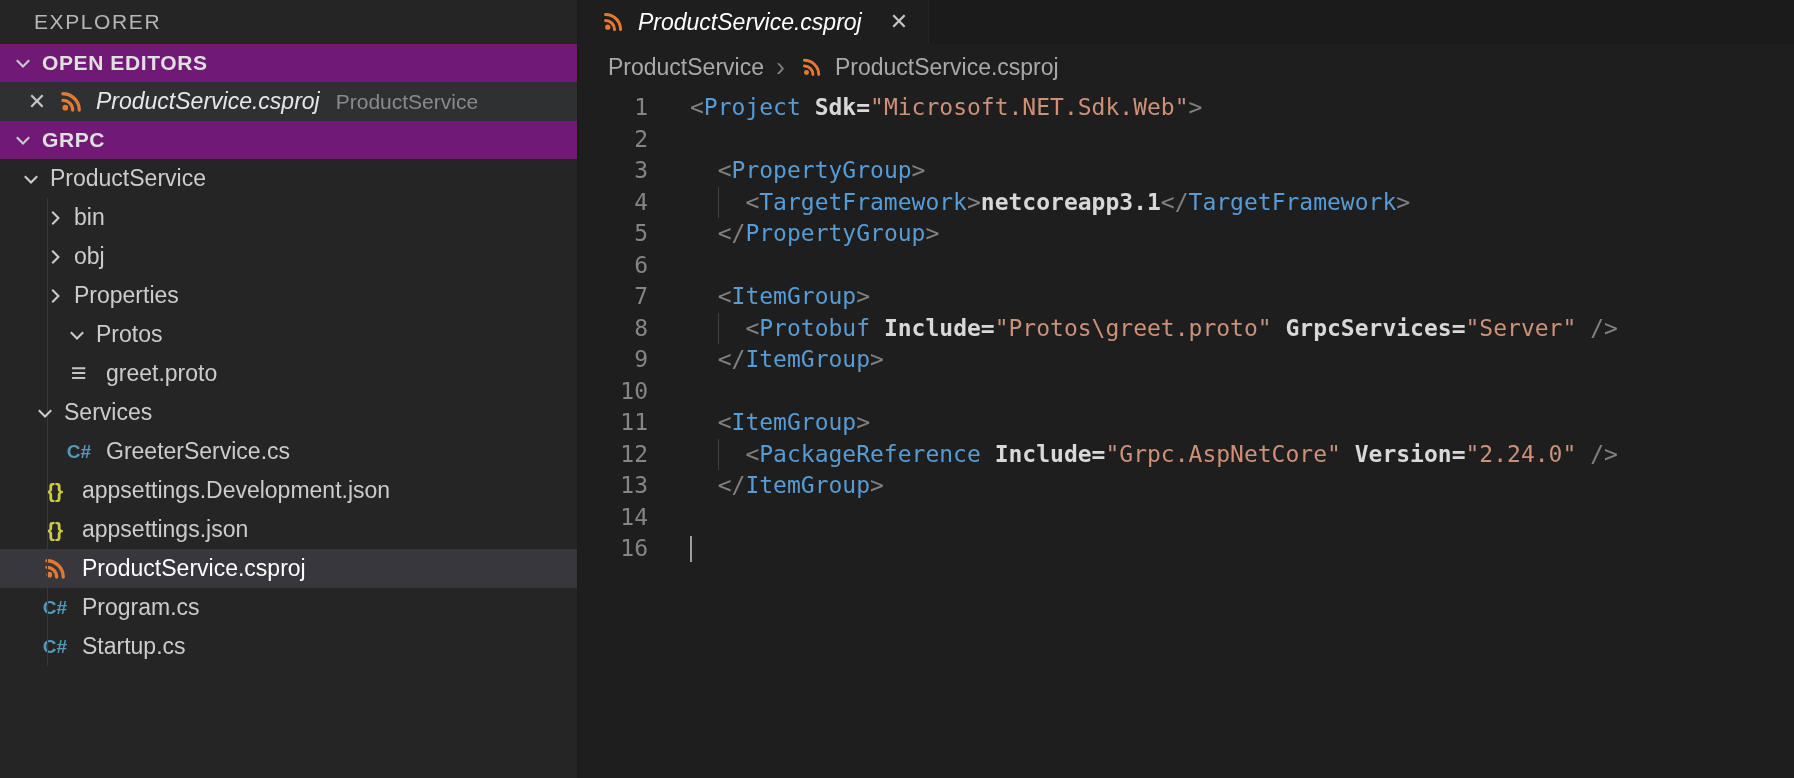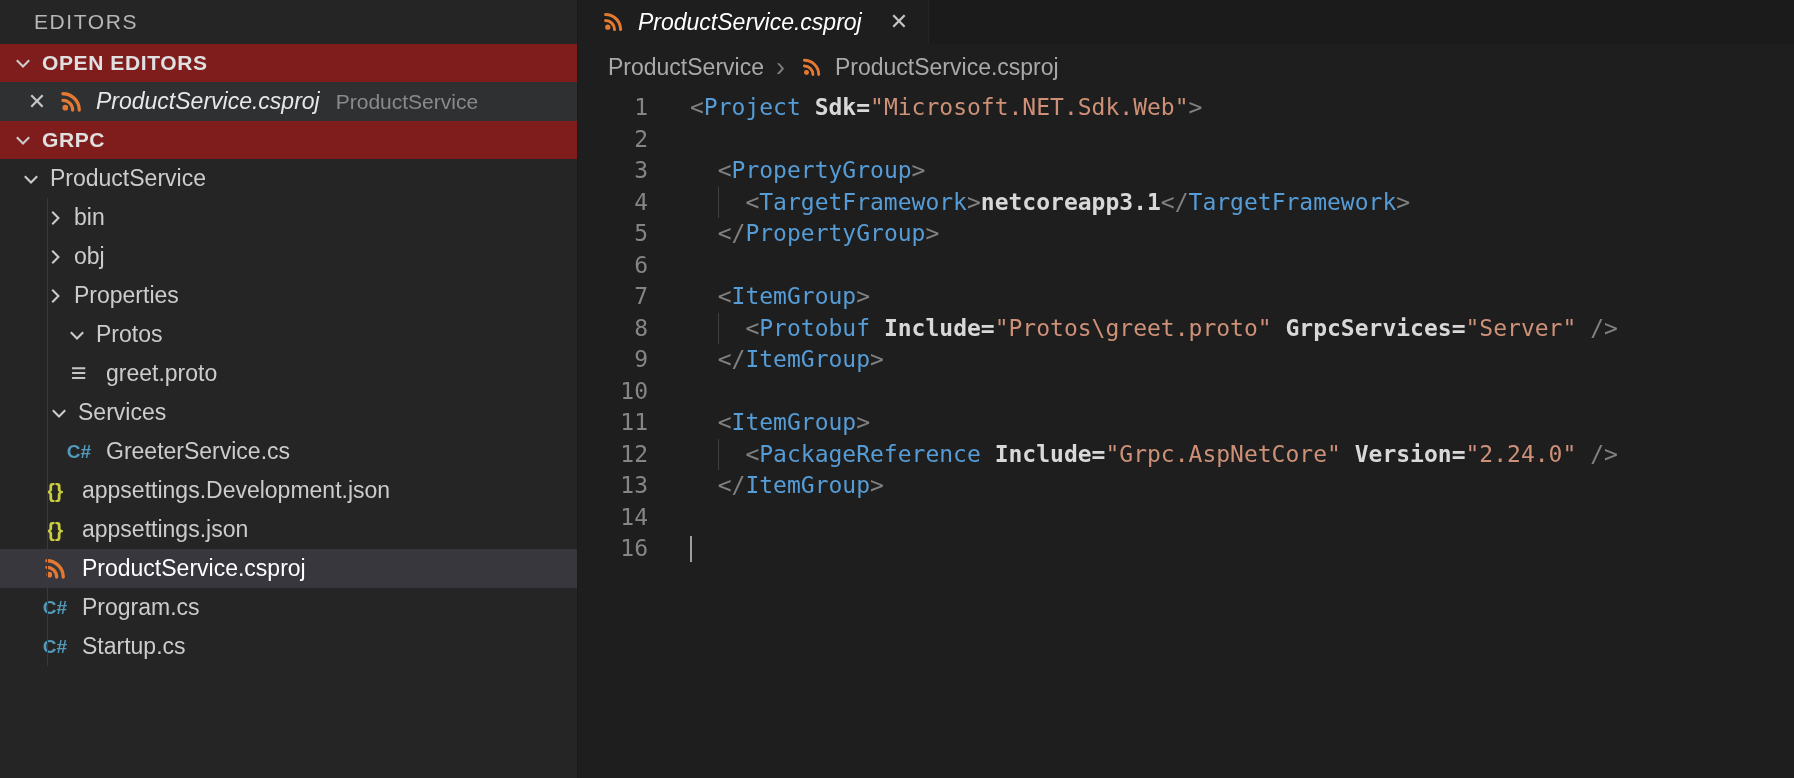--- a/index.html
+++ b/index.html
@@ -15,21 +15,21 @@
     width: 578px; min-width: 578px; height: 100%;
     background: #252526; color: #cccccc; overflow: hidden;
     border-right: 1px solid #1b1b1c;
   }
   .sidebar-title {
     height: 44px; line-height: 44px; padding-left: 34px;
     font-size: 21px; letter-spacing: 1.6px; color: #b6b6b6;
   }
   .section-header {
     height: 38px; display: flex; align-items: center;
-    background: #7f1d1d; color: #e0e0e0;
+    background: #701a75; color: #e0e0e0;
     font-weight: bold; font-size: 21px; letter-spacing: 0.6px;
     padding-left: 6px; cursor: pointer;
   }
   .section-label { margin-left: 2px; }
   .twisty {
     width: 34px; height: 34px; flex: none;
     display: inline-flex; align-items: center; justify-content: center;
     color: #cccccc;
   }
   .twisty svg { width: 22px; height: 22px; }
@@ -108,21 +108,21 @@
   .tok-w { color: #d4d4d4; }
   .indent-guide { position: absolute; top: 0; bottom: 0; width: 1px; background: #404040; }
   .caret { position: absolute; left: 0; top: 3px; bottom: 3px; width: 2px; background: #9d9d9d; }
 </style>
 </head>
 <body>
 
 <div class="app">
 
   <aside class="sidebar">
-    <div class="sidebar-title">EDITORS</div>
+    <div class="sidebar-title">EXPLORER</div>
 
     <div class="section-header">
       <span class="twisty expanded">
           <svg viewBox="0 0 16 16" fill="none">
             <path d="M6 3.5L10.5 8L6 12.5" stroke="currentColor" stroke-width="1.5"></path>
           </svg>
         </span>
       <span class="section-label">OPEN EDITORS</span>
     </div>
 
@@ -189,21 +189,21 @@
             </svg>
           </span>
           <span class="tree-label">Protos</span>
         </div>
         <div class="tree-row" style="padding-left: 62px;">
           <span class="file-icon">
             <span class="ic-proto">≡</span>
           </span>
           <span class="tree-label">greet.proto</span>
         </div>
-        <div class="tree-row" style="padding-left: 42px;">
+        <div class="tree-row" style="padding-left: 28px;">
           <span class="twisty expanded">
             <svg viewBox="0 0 16 16" fill="none">
               <path d="M6 3.5L10.5 8L6 12.5" stroke="currentColor" stroke-width="1.5"></path>
             </svg>
           </span>
           <span class="tree-label">Services</span>
         </div>
         <div class="tree-row" style="padding-left: 62px;">
           <span class="file-icon">
             <span class="ic-csharp">C#</span>

